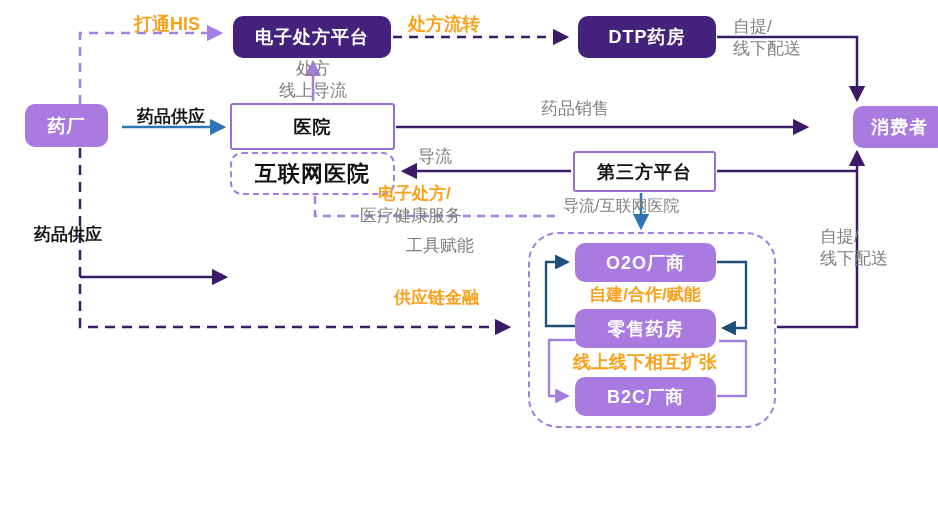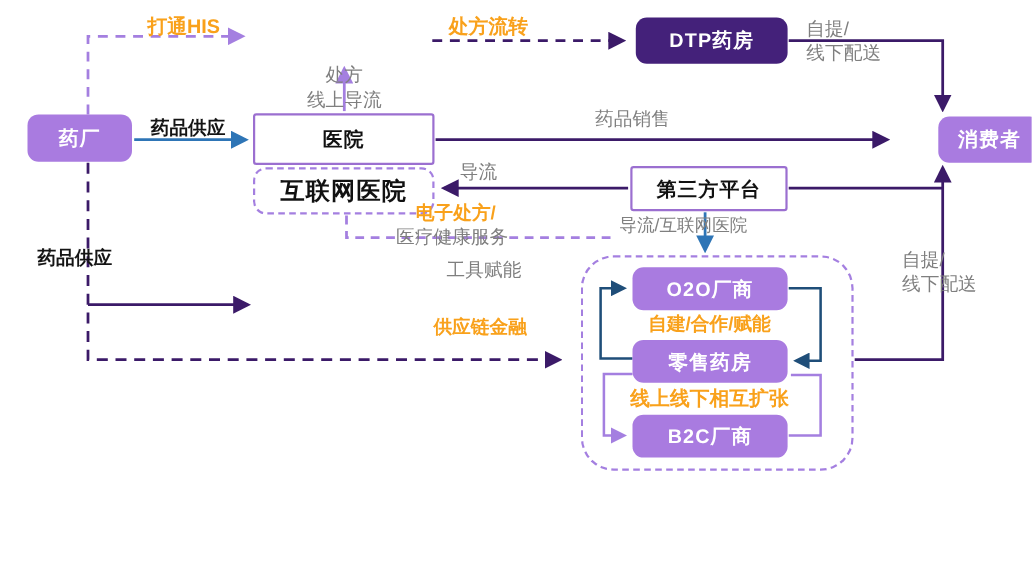--- a/index.html
+++ b/index.html
@@ -78,22 +78,23 @@
 
     <path d="M 717 262 L 746 262 L 746 328 L 724 328" fill="none" stroke="#1F4E79" stroke-width="2.3" marker-end="url(#arrNavy)"></path>
 
     <path d="M 575 340 L 549 340 L 549 396 L 567 396" fill="none" stroke="#A47FE0" stroke-width="2.3" marker-end="url(#arrLight)"></path>
 
     <path d="M 717 396 L 746 396 L 746 341 L 719 341" fill="none" stroke="#A47FE0" stroke-width="2.3"></path>
   </svg>
 
   <div class="group-container" style="left:528px;top:232px;width:248px;height:196px;"></div>
 
-  <div class="node node-light" style="left:25px;top:104px;width:95px;height:43px;">药厂</div>
+  <div class="node node-light" style="left:25px;top:104px;width:83px;height:43px;">药厂</div>
 
+  <div class="node node-dark" style="left:233px;top:16px;width:158px;height:42px;">电子处方平台</div>
 
   <div class="node node-dark" style="left:578px;top:16px;width:138px;height:42px;">DTP药房</div>
 
   <div class="node node-light" style="left:853px;top:106px;width:93px;height:42px;">消费者</div>
 
   <div class="node node-white" style="left:230px;top:103px;width:165px;height:47px;">医院</div>
 
   <div class="node node-white-dashed" style="left:230px;top:152px;width:165px;height:43px;">互联网医院</div>
 
   <div class="node node-white" style="left:573px;top:151px;width:143px;height:41px;">第三方平台</div>

